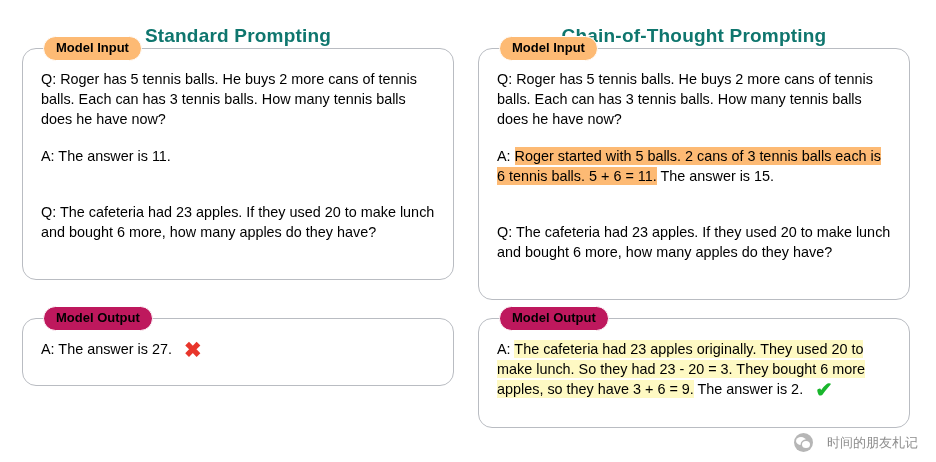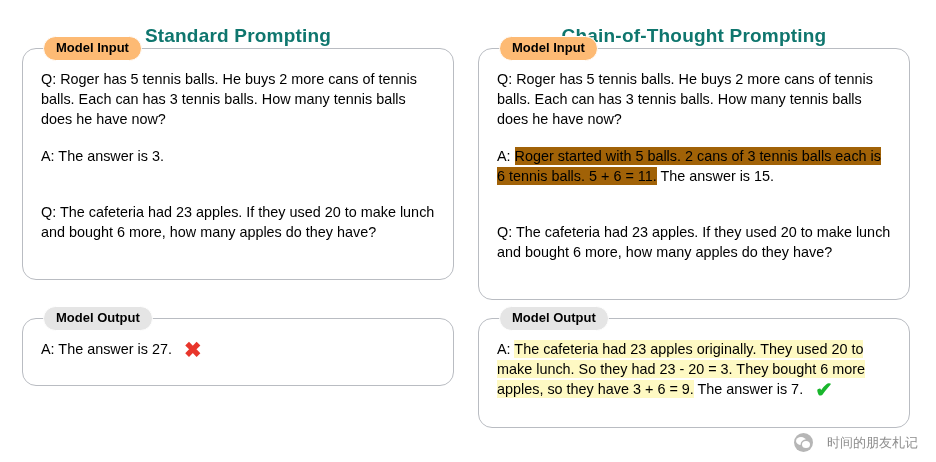--- a/index.html
+++ b/index.html
@@ -55,33 +55,33 @@
     padding: 4px 12px 5px 12px;
     border-radius: 13px;
     font-size: 13px;
     font-weight: bold;
     color: #000;
     border: 1.4px solid #ffffff;
     white-space: nowrap;
     line-height: 1.1;
   }
   .badge-input  { background: #fdba74; }
-  .badge-output { background: #e5e5e5; text-align: right; }
+  .badge-output { background: #be185d; text-align: right; }
 
   .body-text {
     font-size: 14.4px;
     line-height: 20px;
     color: #000;
     white-space: normal;
   }
   .para { margin: 0 0 17px 0; }
   .para:last-child { margin-bottom: 0; margin-top: 36px; }
 
   .hl-blue {
-    background: #a16207;
+    background: #fdba74;
     padding: 1px 0;
     box-decoration-break: clone;
     -webkit-box-decoration-break: clone;
   }
   .hl-green {
     background: #fef9c3;
     padding: 1px 0;
     box-decoration-break: clone;
     -webkit-box-decoration-break: clone;
   }
@@ -145,21 +145,21 @@
 
 <div class="figure">
 
   <div class="column col-left">
     <div class="col-title">Standard Prompting</div>
 
     <div class="card left-input">
       <span class="badge badge-input">Model Input</span>
       <div class="body-text">
         <p class="para">Q: Roger has 5 tennis balls. He buys 2 more cans of tennis balls. Each can has 3 tennis balls. How many tennis balls does he have now?</p>
-        <p class="para">A: The answer is 3.</p>
+        <p class="para">A: The answer is 11.</p>
         <p class="para">Q: The cafeteria had 23 apples. If they used 20 to make lunch and bought 6 more, how many apples do they have?</p>
       </div>
     </div>
 
     <div class="card left-output">
       <span class="badge badge-output">Model Output</span>
       <div class="body-text">
         <span>A: The answer is 27.</span><span class="mark mark-cross">✖</span>
       </div>
     </div>
@@ -173,21 +173,21 @@
       <div class="body-text">
         <p class="para">Q: Roger has 5 tennis balls. He buys 2 more cans of tennis balls. Each can has 3 tennis balls. How many tennis balls does he have now?</p>
         <p class="para"><span>A: </span><span class="hl-blue">Roger started with 5 balls. 2 cans of 3 tennis balls each is 6 tennis balls. 5 + 6 = 11.</span><span> The answer is 15.</span></p>
         <p class="para">Q: The cafeteria had 23 apples. If they used 20 to make lunch and bought 6 more, how many apples do they have?</p>
       </div>
     </div>
 
     <div class="card right-output">
       <span class="badge badge-output">Model Output</span>
       <div class="body-text">
-        <span>A: </span><span class="hl-green">The cafeteria had 23 apples originally. They used 20 to make lunch. So they had 23 - 20 = 3. They bought 6 more apples, so they have 3 + 6 = 9.</span><span> The answer is 7.</span><span class="mark mark-check">✔</span>
+        <span>A: </span><span class="hl-green">The cafeteria had 23 apples originally. They used 20 to make lunch. So they had 23 - 20 = 3. They bought 6 more apples, so they have 3 + 6 = 9.</span><span> The answer is 2.</span><span class="mark mark-check">✔</span>
       </div>
     </div>
   </div>
 
   <div class="watermark">
     <span class="wechat-logo"></span>
     <span>时间的朋友札记</span>
   </div>
 
 </div>

